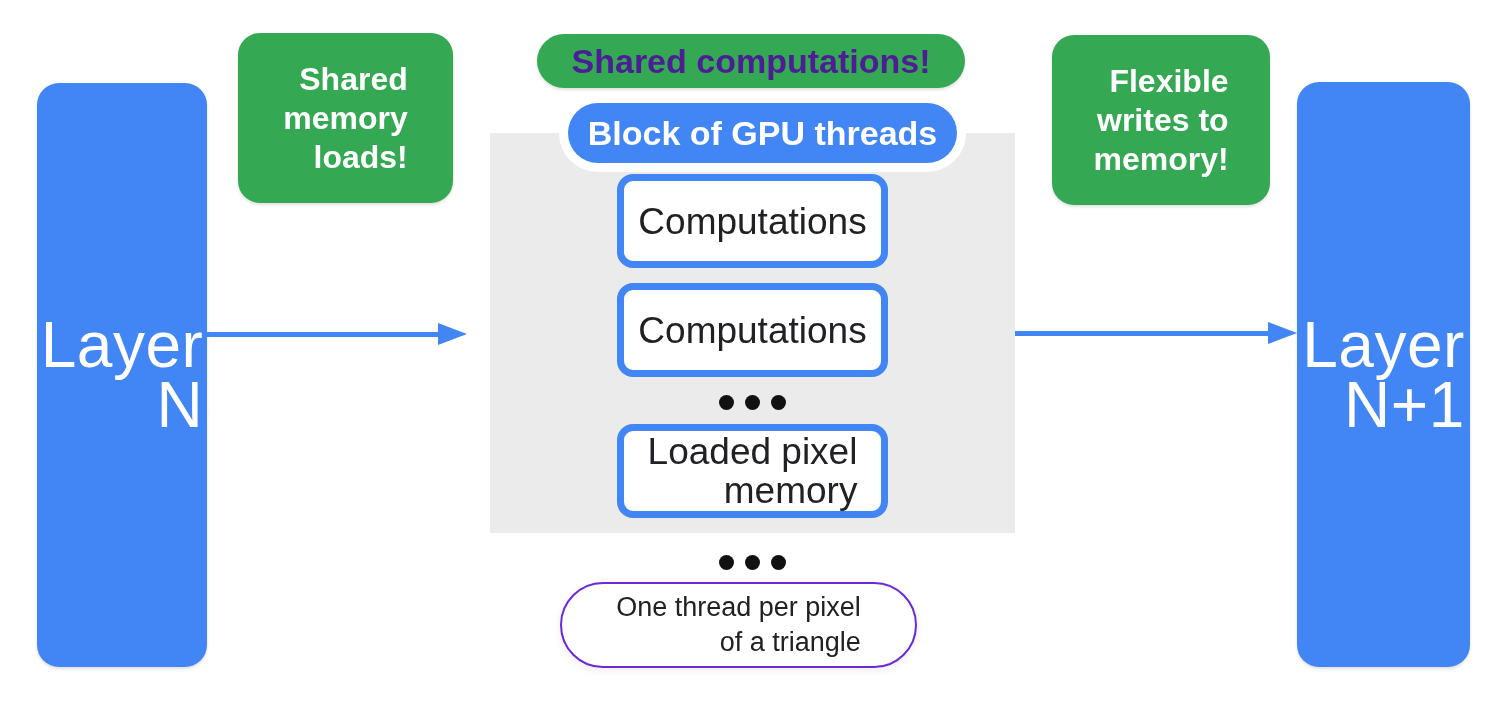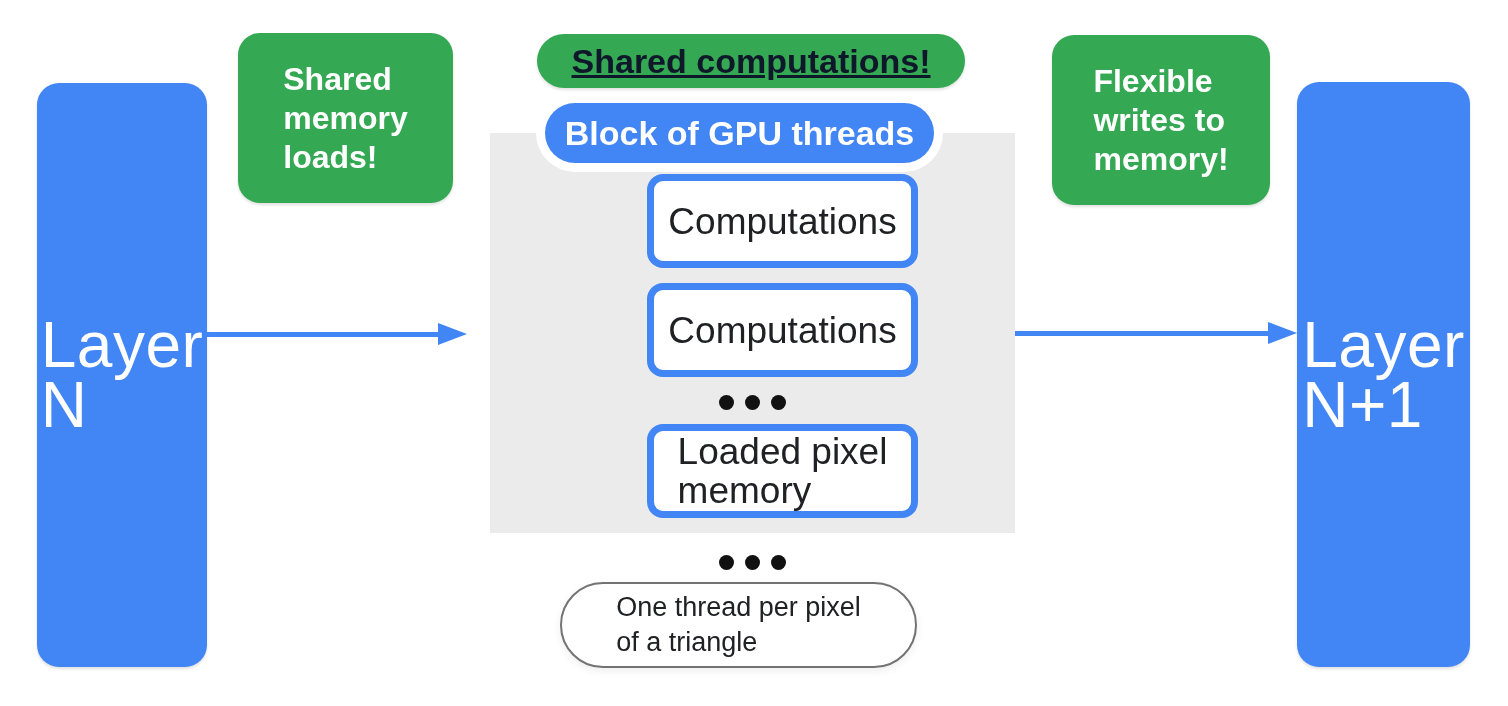--- a/index.html
+++ b/index.html
@@ -7,21 +7,21 @@
     --green:#34A853;
     --panel:#EBEBEB;
     --ink:#202124;
   }
   html,body{margin:0;padding:0;background:#fff;}
   body{font-family:"Liberation Sans","DejaVu Sans",sans-serif;}
   .canvas{
     position:relative;width:1508px;height:706px;background:#fff;overflow:hidden;
   }
   .abs{position:absolute;box-sizing:border-box;}
-  .center{display:flex;align-items:center;justify-content:center;text-align:left;}
+  .center{display:flex;align-items:center;justify-content:center;text-align:right;}
   .preline{white-space:pre-line;}
 
   
   .layer-box{
     background:var(--blue);border-radius:22px;color:#fff;
     font-size:64px;line-height:60px;letter-spacing:0.5px;
     box-shadow:0 2px 3px rgba(0,0,0,0.12);
   }
   .layer-n{left:37px;top:83px;width:170px;height:584px;}
   .layer-n1{left:1297px;top:82px;width:173px;height:585px;}
@@ -30,56 +30,55 @@
   .note{
     background:var(--green);border-radius:22px;color:#fff;font-weight:bold;
     font-size:32px;line-height:39px;box-shadow:0 2px 3px rgba(0,0,0,0.12);
   }
   .note-left{left:238px;top:33px;width:215px;height:170px;}
   .note-right{left:1052px;top:35px;width:218px;height:170px;}
 
   
   .pill-green{
     left:537px;top:34px;width:428px;height:54px;border-radius:27px;
-    background:var(--green);color:#0f172a;font-weight:bold;font-size:34px;
+    background:var(--green);color:#4c1d95;font-weight:bold;font-size:34px;
     box-shadow:0 2px 3px rgba(0,0,0,0.12);
-    text-decoration:underline;
   }
   .pill-blue{
-    left:545px;top:103px;width:389px;height:60px;border-radius:30px;
+    left:568px;top:103px;width:389px;height:60px;border-radius:30px;
     background:var(--blue);color:#fff;font-weight:bold;font-size:34px;
     box-shadow:0 0 0 9px #fff;z-index:3;
   }
 
   
   .panel{
     left:490px;top:133px;width:525px;height:400px;background:var(--panel);
     z-index:1;
   }
 
   
   .thread-box{
     left:617px;width:271px;height:94px;background:#fff;
     border:7px solid var(--blue);border-radius:16px;
-    color:var(--ink);font-size:37px;line-height:39px;z-index:2;margin-left:30px;
+    color:var(--ink);font-size:37px;line-height:39px;z-index:2;
   }
   .tb1{top:174px;}
   .tb2{top:283px;}
   .tb3{top:424px;}
 
   
   .dots{left:617px;width:271px;height:16px;display:flex;align-items:center;justify-content:center;gap:11px;z-index:2;}
   .dots-inside{top:394px;}
   .dots-below{top:554px;}
   .dot{width:15px;height:15px;border-radius:50%;background:#111;}
 
   
   .caption-pill{
     left:560px;top:582px;width:357px;height:86px;border-radius:43px;
-    background:#fff;border:2px solid #737373;
+    background:#fff;border:2px solid #6d28d9;
     box-shadow:0 3px 8px rgba(0,0,0,0.07);
     color:var(--ink);font-size:27px;line-height:35px;z-index:2;
   }
 
   
   .arrow{height:24px;display:flex;align-items:center;z-index:2;}
   .arrow-line{height:5px;background:var(--blue);flex:1;}
   .arrow-head{
     width:0;height:0;
     border-top:11px solid transparent;border-bottom:11px solid transparent;

